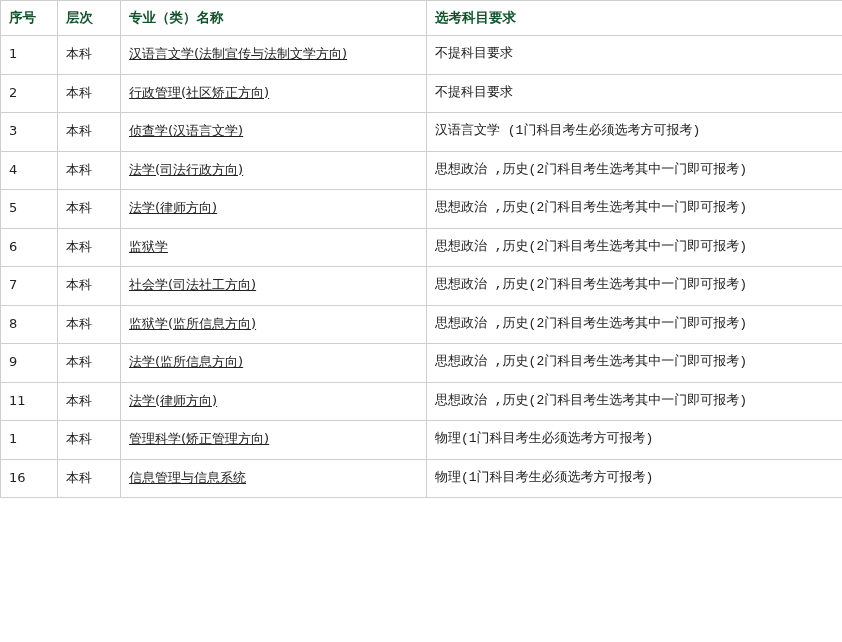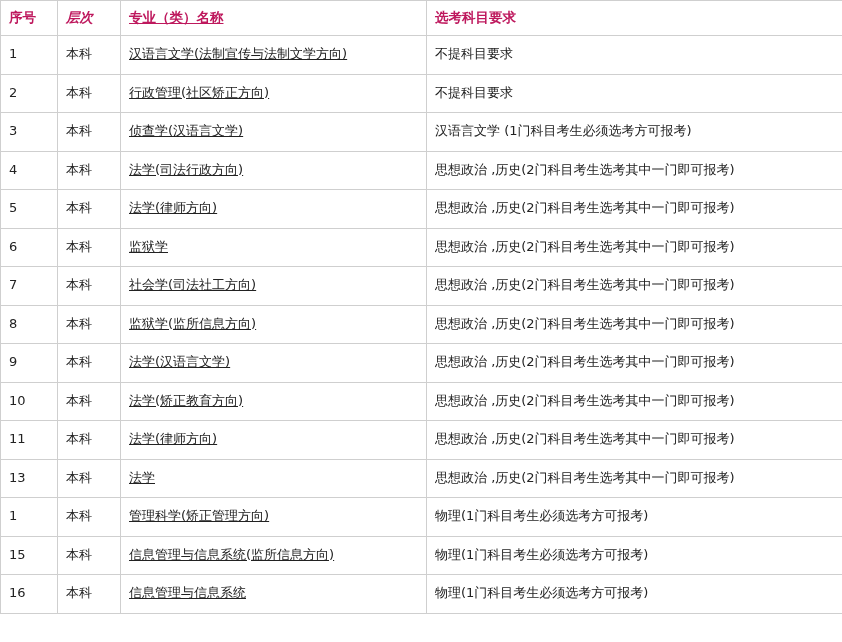--- a/index.html
+++ b/index.html
@@ -29,37 +29,37 @@
     padding: 0 8px;
     height: 37.5px;
     line-height: 1.3;
     text-align: left;
     vertical-align: middle;
     white-space: nowrap;
     overflow: hidden;
   }
   table.major-table th {
     font-weight: bold;
-    color: #be185d;
+    color: #14532d;
     font-size: 13.5px;
     height: 34px;
   }
   
   col.c-index { width: 57px; }
   col.c-level { width: 63px; }
   col.c-major { width: 306px; }
   col.c-require { width: 416px; }
 
   td.cell-index { padding-left: 13px; }
   td.cell-level { padding-left: 11px; }
   td.cell-major { padding-left: 14px; text-decoration: underline; }
-  td.cell-require { padding-left: 12px; }
+  td.cell-require { padding-left: 12px; font-family: Liberation Mono, monospace; }
   th.head-index { padding-left: 13px; }
-  th.head-level { padding-left: 11px; font-style: italic; }
-  th.head-major { padding-left: 14px; text-decoration: underline; }
+  th.head-level { padding-left: 11px; }
+  th.head-major { padding-left: 14px; }
   th.head-require { padding-left: 12px; }
 </style>
 </head>
 <body>
 
 <div class="table-wrap">
   <table class="major-table">
     <colgroup>
       <col class="c-index">
       <col class="c-level">
@@ -119,51 +119,33 @@
       </tr>
       <tr>
         <td class="cell-index">8</td>
         <td class="cell-level">本科</td>
         <td class="cell-major">监狱学(监所信息方向)</td>
         <td class="cell-require">思想政治 ,历史(2门科目考生选考其中一门即可报考)</td>
       </tr>
       <tr>
         <td class="cell-index">9</td>
         <td class="cell-level">本科</td>
-        <td class="cell-major">法学(汉语言文学)</td>
-        <td class="cell-require">思想政治 ,历史(2门科目考生选考其中一门即可报考)</td>
-      </tr>
-      <tr>
-        <td class="cell-index">10</td>
-        <td class="cell-level">本科</td>
-        <td class="cell-major">法学(矫正教育方向)</td>
+        <td class="cell-major">法学(监所信息方向)</td>
         <td class="cell-require">思想政治 ,历史(2门科目考生选考其中一门即可报考)</td>
       </tr>
       <tr>
         <td class="cell-index">11</td>
         <td class="cell-level">本科</td>
         <td class="cell-major">法学(律师方向)</td>
         <td class="cell-require">思想政治 ,历史(2门科目考生选考其中一门即可报考)</td>
       </tr>
       <tr>
-        <td class="cell-index">13</td>
-        <td class="cell-level">本科</td>
-        <td class="cell-major">法学</td>
-        <td class="cell-require">思想政治 ,历史(2门科目考生选考其中一门即可报考)</td>
-      </tr>
-      <tr>
         <td class="cell-index">1</td>
         <td class="cell-level">本科</td>
         <td class="cell-major">管理科学(矫正管理方向)</td>
-        <td class="cell-require">物理(1门科目考生必须选考方可报考)</td>
-      </tr>
-      <tr>
-        <td class="cell-index">15</td>
-        <td class="cell-level">本科</td>
-        <td class="cell-major">信息管理与信息系统(监所信息方向)</td>
         <td class="cell-require">物理(1门科目考生必须选考方可报考)</td>
       </tr>
       <tr>
         <td class="cell-index">16</td>
         <td class="cell-level">本科</td>
         <td class="cell-major">信息管理与信息系统</td>
         <td class="cell-require">物理(1门科目考生必须选考方可报考)</td>
       </tr>
     </tbody>
   </table>

